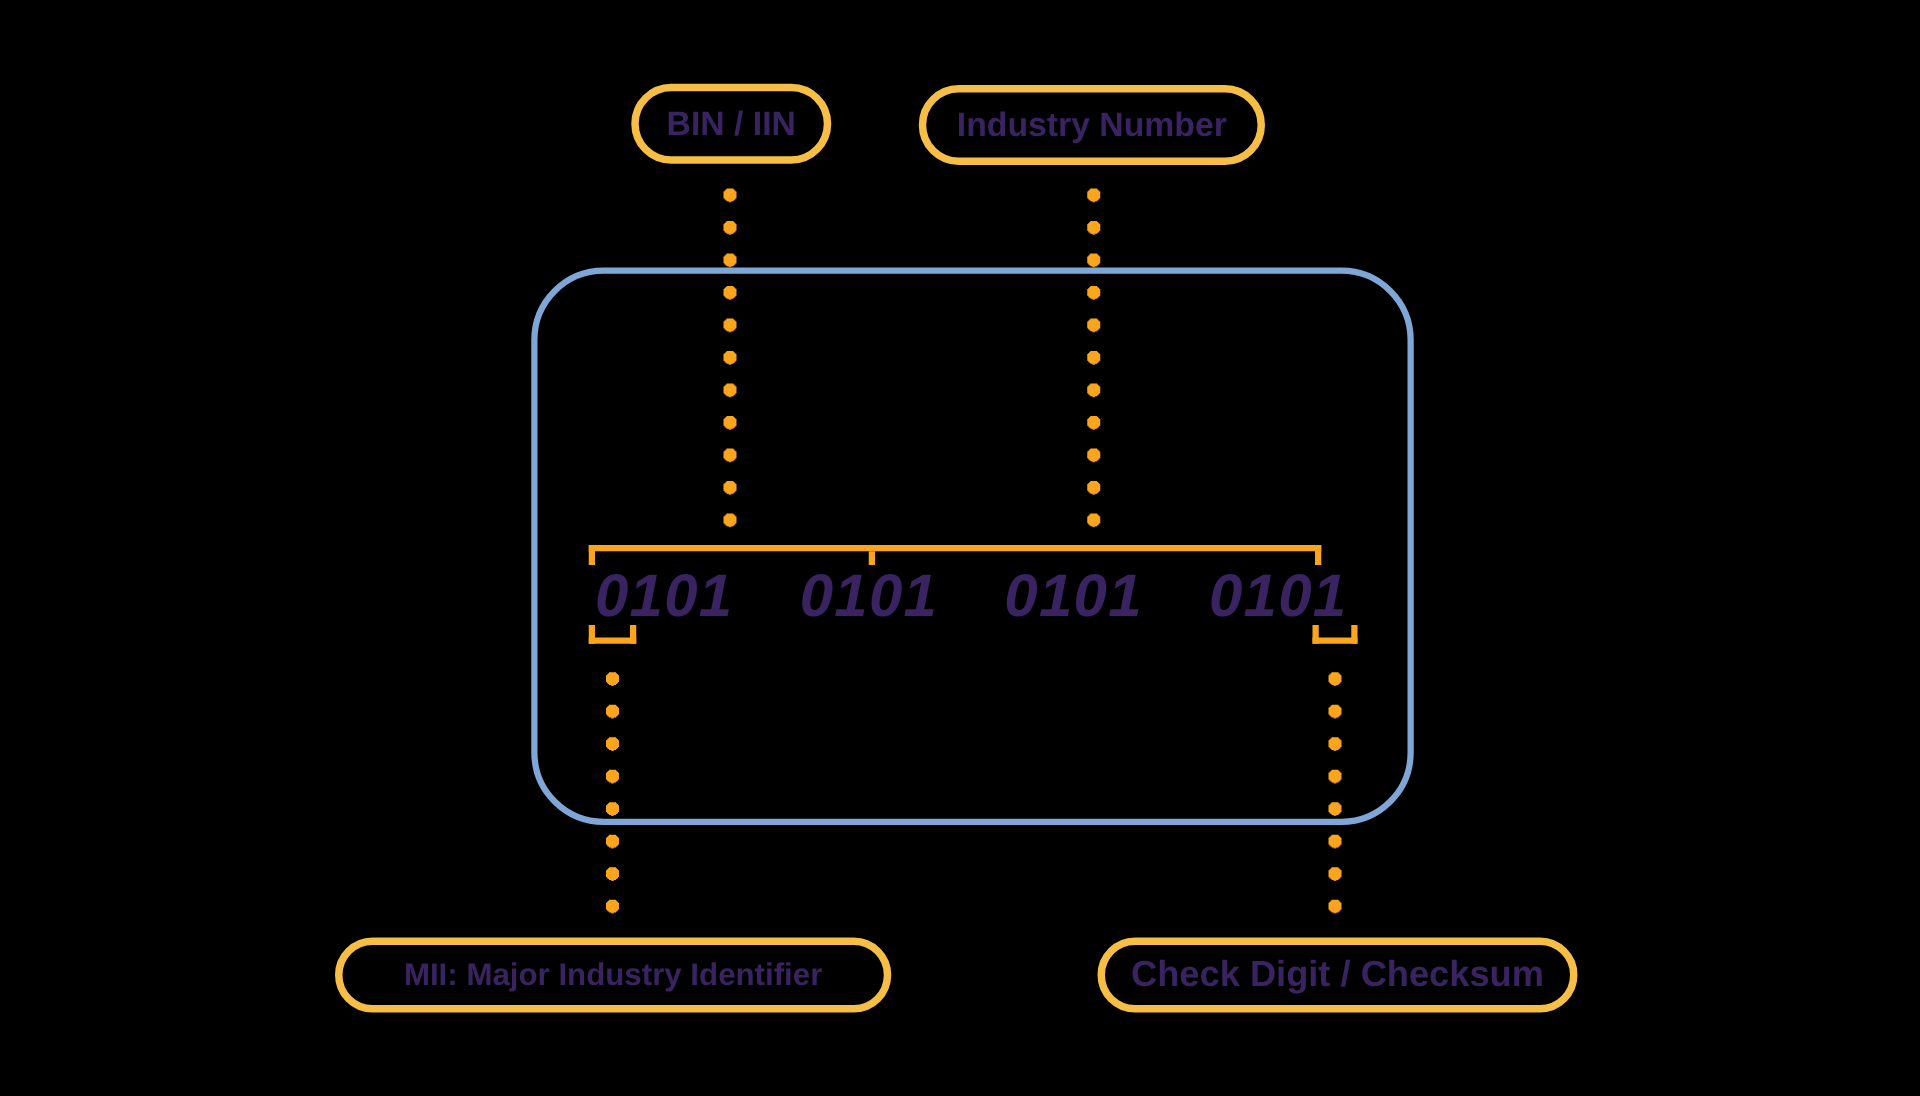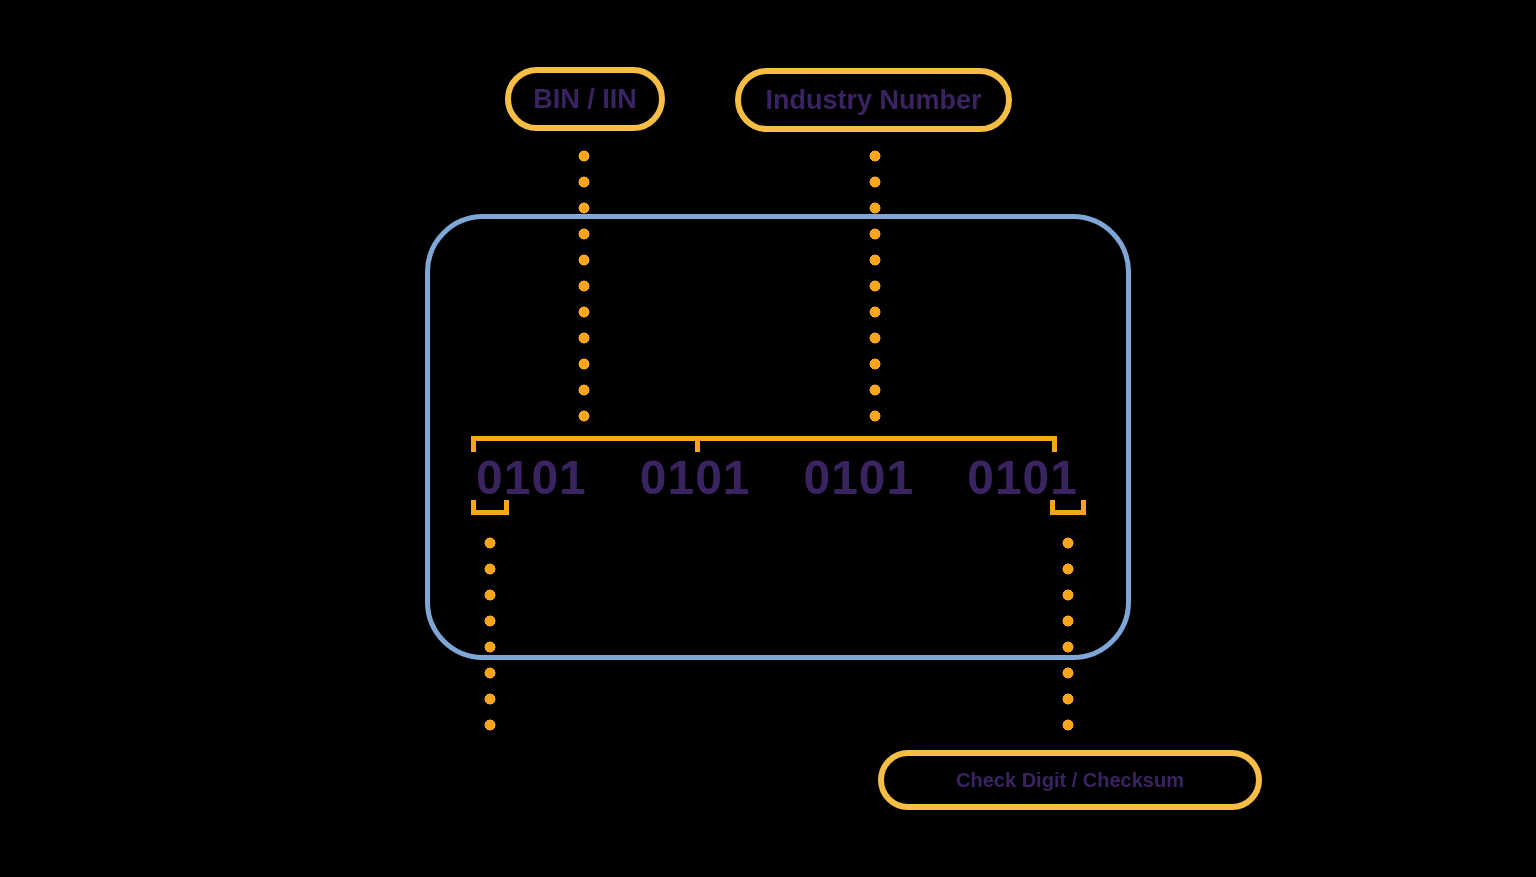--- a/index.html
+++ b/index.html
@@ -31,21 +31,21 @@
     display:flex;align-items:center;justify-content:center;
     border:6px solid var(--pill-yellow);
     border-radius:34px;
     color:var(--purple);
     font-weight:700;
     white-space:nowrap;
   }
   .pill-bin{left:505px;top:67px;width:160px;height:64px;font-size:27px;}
   .pill-account{left:735px;top:68px;width:277px;height:64px;font-size:27px;}
   .pill-mii{left:268px;top:750px;width:445px;height:60px;font-size:25px;}
-  .pill-check{left:878px;top:750px;width:384px;height:60px;font-size:20px;}
+  .pill-check{left:878px;top:750px;width:384px;height:60px;font-size:29px;}
   
   .dots{
     position:absolute;
     width:12px;
     background-image:radial-gradient(5.6px 5.6px at 6px 6px, var(--orange) 97%, rgba(0,0,0,0) 100%);
     background-size:12px 26px;
     background-repeat:repeat-y;
   }
   .dots-bin{left:578px;top:150px;height:272px;}
   .dots-account{left:869px;top:150px;height:272px;}
@@ -73,21 +73,21 @@
     border-right:5px solid var(--orange);
   }
   .bracket-mii{left:471px;top:500px;width:38px;}
   .bracket-check{left:1050px;top:500px;width:36px;}
   
   .digits-row{
     position:absolute;
     left:476px;top:451px;width:602px;height:54px;
     display:flex;align-items:center;justify-content:space-between;
     color:var(--purple);
-    font-size:48px;font-weight:700;letter-spacing:1px;
+    font-size:48px;font-weight:700;letter-spacing:1px;font-style:italic;
   }
   .digit-group{line-height:1;}
 </style>
 </head>
 <body>
 
 <div class="canvas">
 
   <div class="pill pill-bin">
     <span>BIN / IIN</span>
@@ -111,17 +111,20 @@
     <span class="digit-group">0101</span>
     <span class="digit-group">0101</span>
   </div>
 
   <div class="bracket-cup bracket-mii"></div>
   <div class="bracket-cup bracket-check"></div>
 
   <div class="dots dots-mii"></div>
   <div class="dots dots-check"></div>
 
+  <div class="pill pill-mii">
+    <span>MII: Major Industry Identifier</span>
+  </div>
   <div class="pill pill-check">
     <span>Check Digit / Checksum</span>
   </div>
 
 </div>
 
 </body></html>

